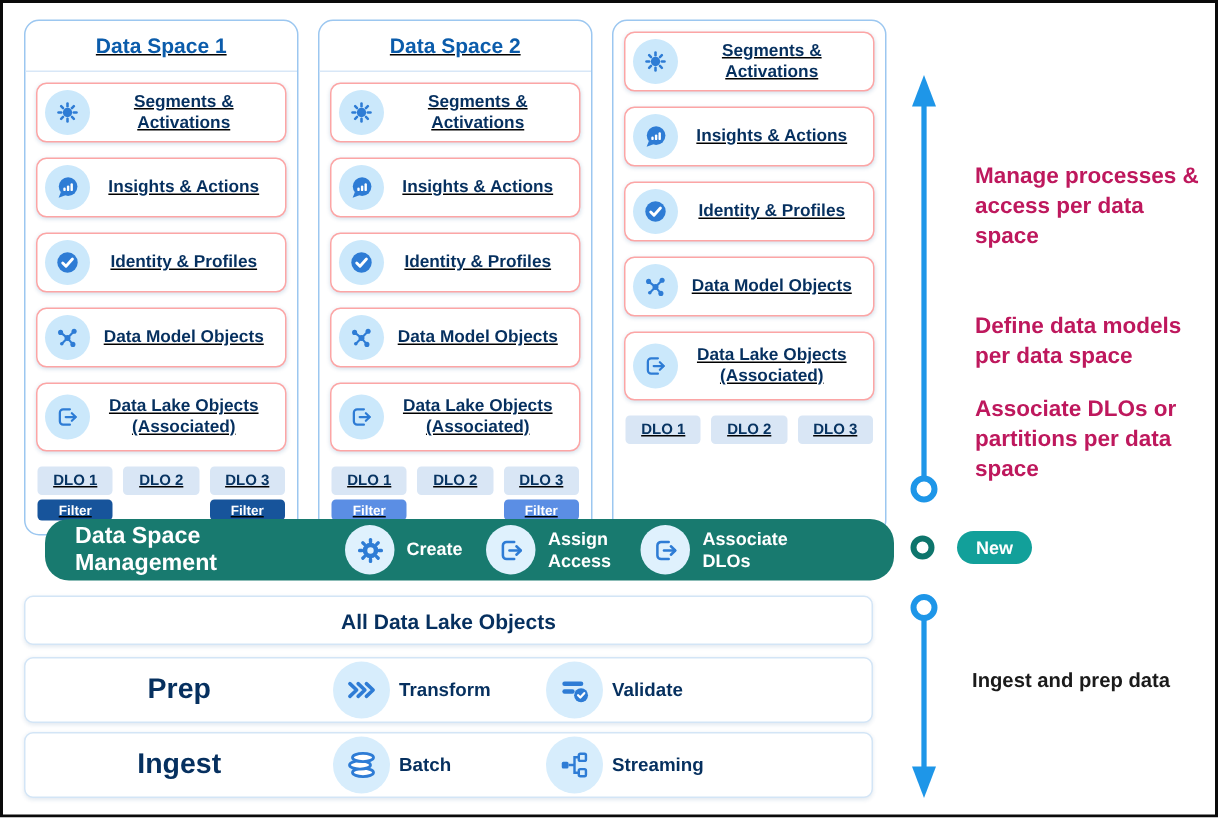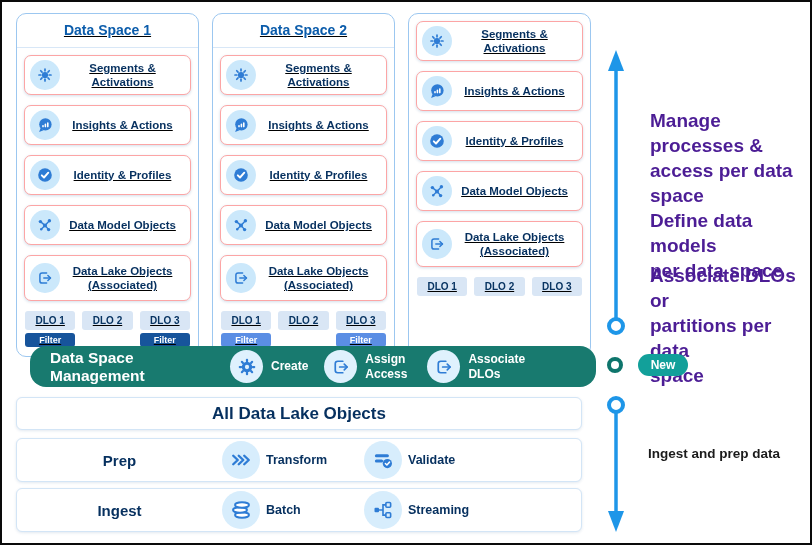--- a/index.html
+++ b/index.html
@@ -29,29 +29,29 @@
         display:flex;align-items:center;padding-left:20px;}
   .mgmt-title{color:#fff;font-size:15.5px;font-weight:bold;width:180px;}
   .mgmt-action{display:flex;align-items:center;gap:8px;}
   .mgmt-action.a1{margin-right:16px;}
   .mgmt-action.a2{margin-right:20px;}
   .mgmt-circle{width:33px;height:33px;border-radius:50%;background:#DFF1FD;display:flex;align-items:center;justify-content:center;flex:none;}
   .mgmt-label{color:#fff;font-size:12px;font-weight:bold;line-height:1.2;}
   
   .row{position:absolute;left:14px;width:566px;box-sizing:border-box;background:#fff;border:1px solid #D3E5F6;border-radius:6px;
        box-shadow:0 1px 3px rgba(13,70,134,0.12);}
-  .row-alldlo{top:395px;height:33px;display:flex;align-items:center;justify-content:center;font-size:17px;font-weight:bold;color:#06305F;}
+  .row-alldlo{top:395px;height:33px;display:flex;align-items:center;justify-content:center;font-size:14px;font-weight:bold;color:#06305F;}
   .row-prep{top:436px;height:44px;display:flex;align-items:center;}
   .row-ingest{top:486px;height:44px;display:flex;align-items:center;}
-  .row-label{width:205px;text-align:center;font-size:15px;font-weight:bold;color:#06305F;}
+  .row-label{width:205px;text-align:center;font-size:19px;font-weight:bold;color:#06305F;}
   .p-action{display:flex;align-items:center;gap:6px;width:142px;}
   .p-circle{width:38px;height:38px;border-radius:50%;background:#D7EDFC;display:flex;align-items:center;justify-content:center;flex:none;}
   .p-label{font-size:12.5px;font-weight:bold;color:#06305F;}
   
-  .stage{position:absolute;left:648px;font-size:19px;font-weight:bold;color:#4c1d95;line-height:1.32;}
+  .stage{position:absolute;left:648px;font-size:15px;font-weight:bold;color:#be185d;line-height:1.32;}
   .stage.s1{top:106px;}
   .stage.s2{top:206px;}
   .stage.s3{top:261px;}
   .ingest-note{position:absolute;left:646px;top:444px;font-size:13.5px;font-weight:bold;color:#1b1b1b;}
   .ring-teal{position:absolute;left:605px;top:355px;width:8px;height:8px;border:4.5px solid #0E756C;border-radius:50%;background:#fff;}
   .new-pill{position:absolute;left:636px;top:352px;width:50px;height:22px;border-radius:12px;background:#12A09A;
             display:flex;align-items:center;justify-content:center;color:#fff;font-size:12px;font-weight:bold;}
   .arrow-svg{position:absolute;}
   .ic16{width:16px;height:16px;display:block;}
   .ic18{width:18px;height:18px;display:block;}

